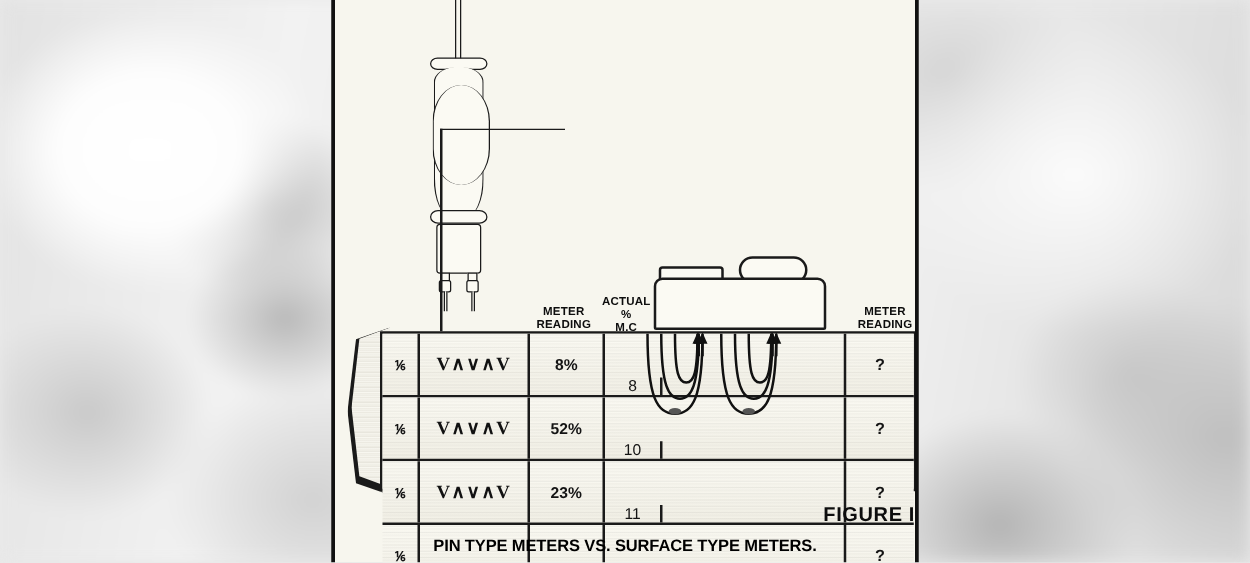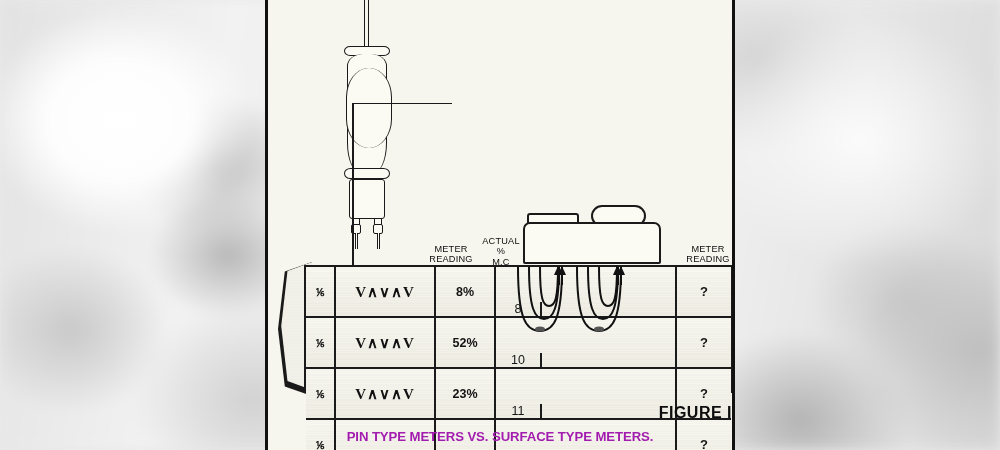--- a/index.html
+++ b/index.html
@@ -124,21 +124,21 @@
     border:2px solid #1a1a1a; background:#fbfaf3; border-radius:3px 3px 0 0;
   }
   .sm-knob {
     position:absolute; left:78px; top:1px; width:55px; height:22px;
     border:2.2px solid #1a1a1a; background:#fbfaf3; border-radius:11px;
   }
 
   
   .col-head {
     position:absolute;
-    font-size:9.2px; font-weight:normal; line-height:1.12;
+    font-size:9.2px; font-weight:bold; line-height:1.12;
     text-align:center; color:#0d0d0d; letter-spacing:0.2px;
   }
   #head-meter-left   { left:152px; top:244px; width:62px; }
   #head-actual       { left:204px; top:236px; width:58px; }
   #head-meter-right  { left:410px; top:244px; width:60px; }
 
   
   #board { position:absolute; left:10px; top:265px; width:455px; height:128px; }
 
   
@@ -171,21 +171,21 @@
       linear-gradient(180deg,#fbfaf3,#f2f0e6);
   }
   .row:last-child { border-bottom:none; }
 
   .c-frac {
     width:30px; border-right:2.2px solid #1a1a1a;
     display:flex; align-items:center; justify-content:center;
     font-size:11px; font-weight:bold; color:#141414;
   }
   .c-probe {
-    width:98px; border-right:0;
+    width:86px; border-right:0;
     display:flex; align-items:center; justify-content:center;
   }
   .c-meter-l {
     width:62px; border-left:2.2px solid #1a1a1a; border-right:2.2px solid #1a1a1a;
     display:flex; align-items:center; justify-content:center;
     font-size:12.5px; font-weight:bold; color:#141414;
   }
   .c-actual {
     width:46px; border-right:2.2px solid #1a1a1a;
     display:flex; align-items:center; justify-content:center;
@@ -209,21 +209,21 @@
   }
 
   
   #fig-label {
     position:absolute; left:0; top:404px; width:100%;
     text-align:right; font-size:16px; font-weight:bold; color:#0d0d0d;
     letter-spacing:0.5px;
   }
   #fig-caption {
     position:absolute; left:0; top:429px; width:100%;
-    text-align:center; font-size:13.2px; font-weight:bold; color:#a21caf;
+    text-align:center; font-size:13.2px; font-weight:bold; color:#000000;
     letter-spacing:-0.1px;
   }
 </style>
 </head>
 <body>
 
 <div id="backdrop"></div>
 
 <div id="panel">
 

